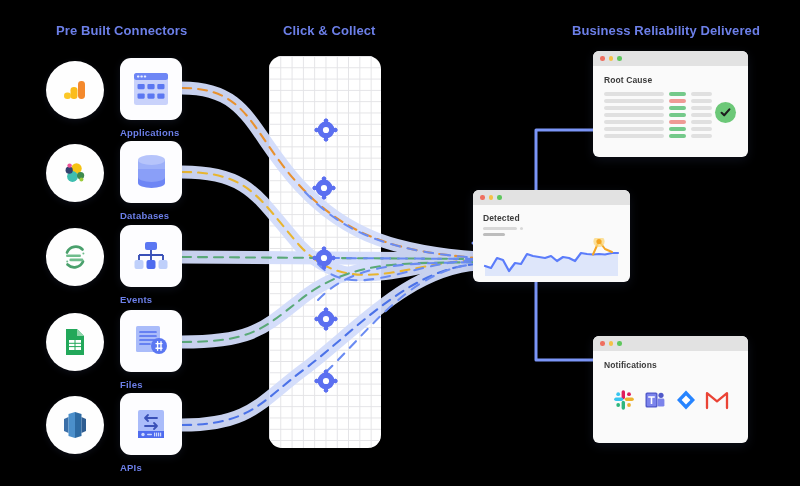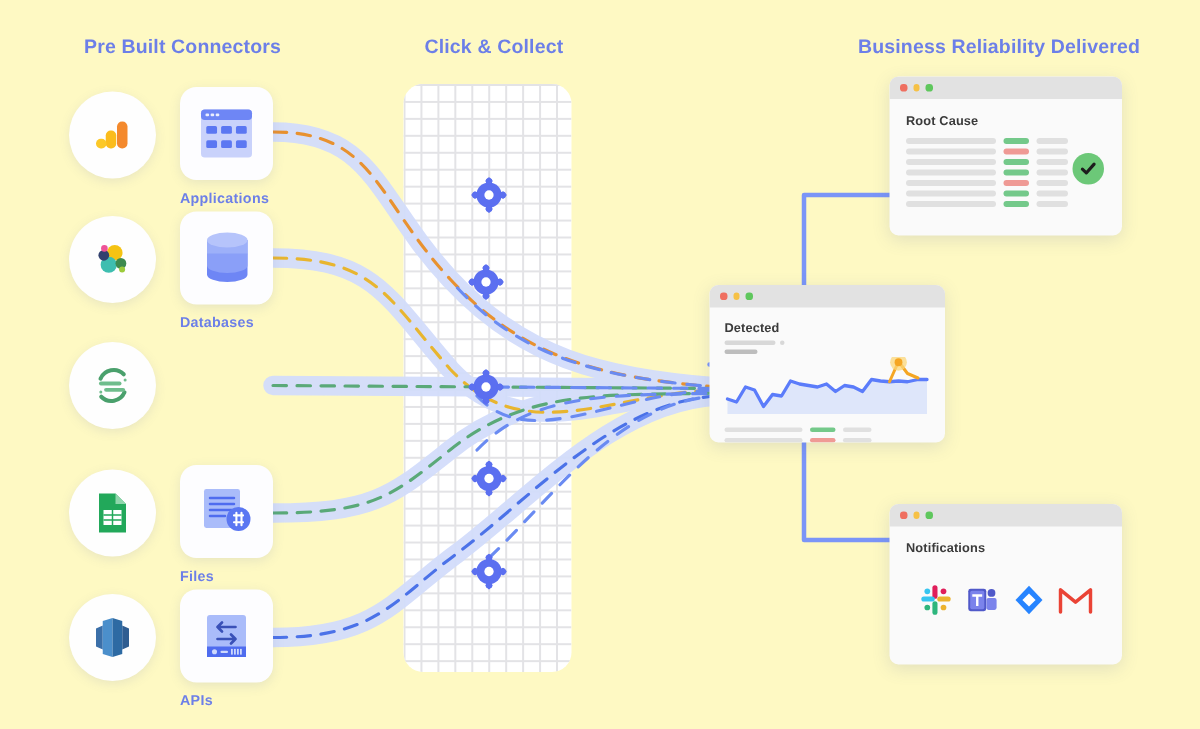--- a/index.html
+++ b/index.html
@@ -2,21 +2,21 @@
 <html><head>
 <meta charset="utf-8">
 <style>
   * { box-sizing: border-box; margin: 0; padding: 0; }
   html, body {
     width: 800px; height: 486px;
     background: #eff4fe;
     font-family: "Liberation Sans", sans-serif;
     overflow: hidden;
   }
-  #stage { position: relative; width: 800px; height: 486px; background: #fef9c3; text-decoration: underline; }
+  #stage { position: relative; width: 800px; height: 486px; background: #000000; text-decoration: underline; }
 
   
   .section-title {
     position: absolute;
     font-size: 13px;
     font-weight: bold;
     color: #6c7fe8;
     letter-spacing: .1px;
     white-space: nowrap;
   }
@@ -92,21 +92,21 @@
   .rc-b2 { width: 17px; height: 3.6px; border-radius: 2px; }
   .rc-b3 { width: 21px; height: 3.6px; border-radius: 2px; background: #e0e0e0; }
   .st-green { background: #74c98a; } .st-red { background: #ef9a95; }
   #check-badge {
     position: absolute; right: 12px; top: 36px;
     width: 21px; height: 21px; border-radius: 50%;
     background: #6cc878; display: flex; align-items: center; justify-content: center;
   }
 
   
-  #card-detected { left: 473px; top: 190px; width: 157px; height: 105px; }
+  #card-detected { left: 473px; top: 190px; width: 157px; height: 92px; }
   #card-detected .body { padding: 8px 10px 0 10px; }
   #det-sub { display: flex; align-items: center; gap: 3px; margin-top: 4px; }
   #det-sub .s1 { width: 34px; height: 3.2px; background: #d8d8d8; border-radius: 2px; }
   #det-sub .s2 { width: 3px; height: 3px; background: #d8d8d8; border-radius: 50%; }
   #det-sub2 { width: 22px; height: 3.2px; background: #bdbdbd; border-radius: 2px; margin-top: 2.5px; }
   #det-chart { width: 137px; height: 38px; margin-top: 2px; }
   .det-rows { display: flex; flex-direction: column; gap: 3.4px; margin-top: 4px; }
   .dt-b1 { width: 52px; height: 3.6px; border-radius: 2px; background: #e0e0e0; }
   .dt-b2 { width: 17px; height: 3.6px; border-radius: 2px; }
   .dt-b3 { width: 19px; height: 3.6px; border-radius: 2px; background: #e0e0e0; }
@@ -295,20 +295,32 @@
     <div class="badge">
       <svg width="28" height="28" viewBox="0 0 28 28">
         <path d="M21.5,6.5 A9.5,9.5 0 0 0 6,9.5" fill="none" stroke="#4aa06c" stroke-width="2.7" stroke-linecap="round"></path>
         <path d="M6.5,21.5 A9.5,9.5 0 0 0 22,18.5" fill="none" stroke="#4aa06c" stroke-width="2.7" stroke-linecap="round"></path>
         <rect x="5" y="11.4" width="15" height="2.6" rx="1.3" fill="#6fbd8c"></rect>
         <rect x="8.4" y="15.6" width="14" height="2.6" rx="1.3" fill="#6fbd8c"></rect>
         <circle cx="22.4" cy="10.4" r="1" fill="#6fbd8c"></circle>
         <circle cx="6.2" cy="18.4" r="1" fill="#6fbd8c"></circle>
       </svg>
     </div>
+    <div class="tile-wrap">
+      <div class="tile">
+        <svg width="36" height="32" viewBox="0 0 36 32">
+          <path d="M18,10 v5 M6,15 h24 M6,15 v5 M30,15 v5 M18,15 v5" stroke="#3a51b8" stroke-width="1.9" fill="none"></path>
+          <rect x="12" y="2" width="12" height="8" rx="2" fill="#5b77f2"></rect>
+          <rect x="1.5" y="20" width="9" height="9" rx="2" fill="#bfd0fb"></rect>
+          <rect x="13.5" y="20" width="9" height="9" rx="2" fill="#4f6cef"></rect>
+          <rect x="25.5" y="20" width="9" height="9" rx="2" fill="#bfd0fb"></rect>
+        </svg>
+      </div>
+      <div class="tile-label">Events</div>
+    </div>
   </div>
 
   <div class="conn-row" style="top:310px">
     <div class="badge">
       <svg width="24" height="28" viewBox="0 0 24 28">
         <path d="M3,1 h11 l7,7 v19 h-18 z" fill="#22a85a"></path>
         <path d="M14,1 l7,7 h-7 z" fill="#8fd6ab"></path>
         <rect x="6" y="12" width="12" height="10" fill="#ffffff"></rect>
         <g stroke="#22a85a" stroke-width="1">
             <path d="M6,15.3 h12 M6,18.6 h12 M12,12 v10"></path>

